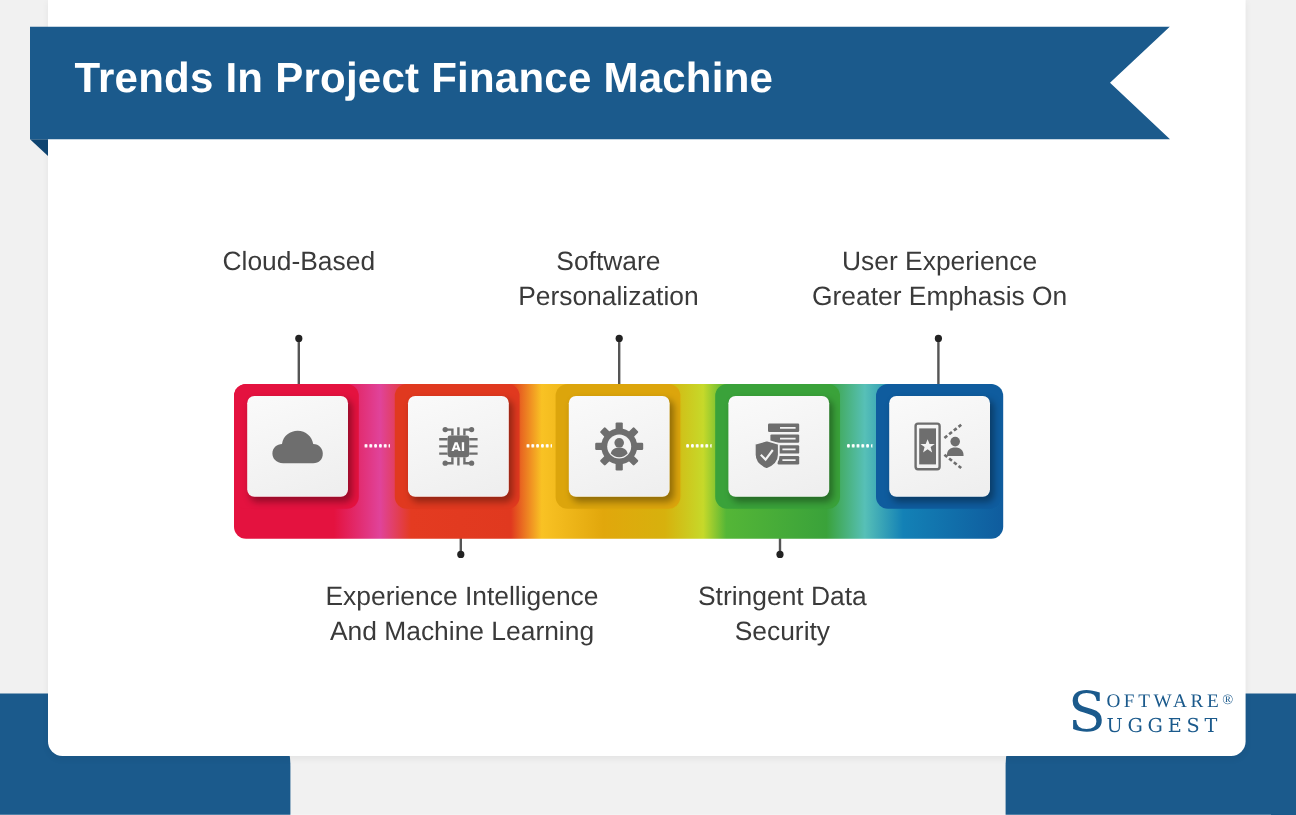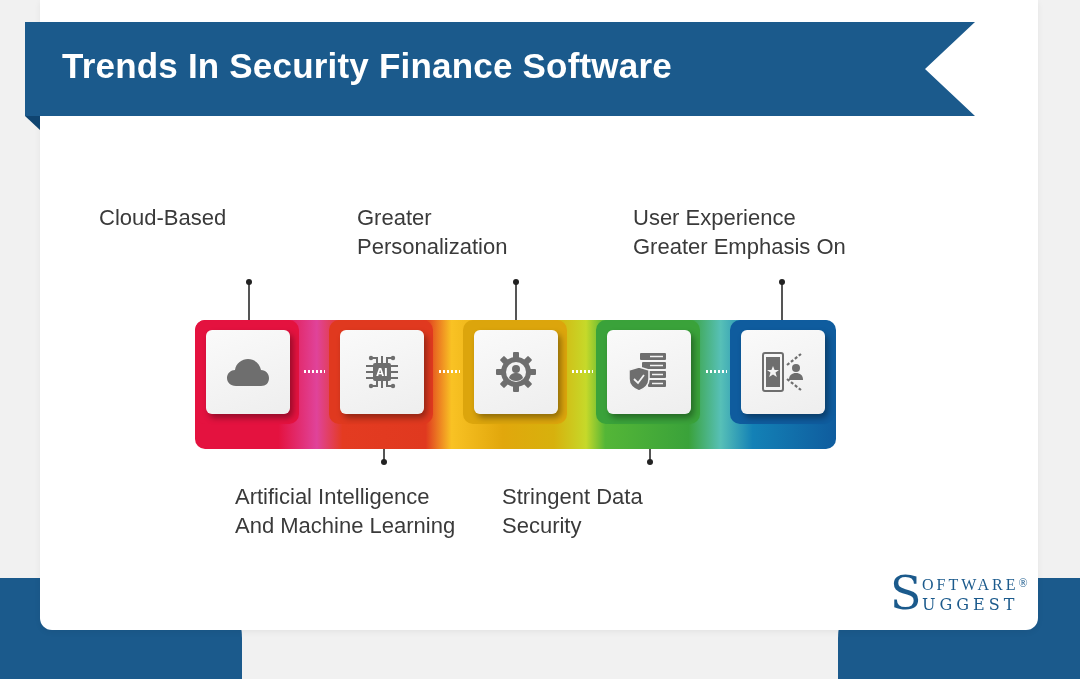--- a/index.html
+++ b/index.html
@@ -9,21 +9,21 @@
   .blob-right{position:absolute;left:838px;top:578px;width:300px;height:220px;background:#1b5a8c;border-radius:60px 0 0 0;}
   .card{position:absolute;left:40px;top:0;width:998px;height:630px;background:#ffffff;border-radius:0 0 12px 12px;box-shadow:0 2px 6px rgba(0,0,0,0.06);}
   .ribbon{position:absolute;left:25px;top:22px;width:950px;height:94px;}
   .ribbon svg{position:absolute;left:0;top:0;}
   .ribbon-title{position:absolute;left:37px;top:24px;font-size:35px;font-weight:700;color:#ffffff;letter-spacing:0.2px;white-space:nowrap;}
   .band{position:absolute;left:195px;top:320px;width:641px;height:129px;border-radius:10px;
     background:linear-gradient(90deg,#e4123f 0%,#e4123f 13%,#e0439a 19%,#e43b21 23%,#e0391f 36%,#f9c224 40%,#e1a70c 48%,#d7b10d 56%,#c6d92a 61%,#54b637 64%,#3aa23a 77%,#57c0b7 82%,#1381b6 87%,#0f5c9e 100%);}
   .tile-frame{position:absolute;top:0;width:104px;height:104px;border-radius:10px;}
   .tile{position:absolute;left:11px;top:10px;width:84px;height:84px;border-radius:6px;background:linear-gradient(160deg,#fafafa 0%,#eeeeee 100%);box-shadow:3px 4px 6px rgba(0,0,0,0.35);display:flex;align-items:center;justify-content:center;}
   .dots{position:absolute;top:50px;width:22px;height:3px;background-image:radial-gradient(circle,#ffffff 1.3px,transparent 1.5px);background-size:4px 3px;}
-  .label{position:absolute;width:300px;font-size:22px;line-height:29px;color:#3a3a3a;}
+  .label{position:absolute;width:300px;text-align:center;font-size:22px;line-height:29px;color:#3a3a3a;}
   .connector{position:absolute;width:2px;background:#555;}
   .connector .dot{position:absolute;left:-2px;width:6px;height:6px;border-radius:50%;background:#222;}
   .logo{position:absolute;left:890px;top:574px;width:140px;height:44px;color:#1b5a8c;}
   .logo .big-s{position:absolute;left:0;top:-6px;font-family:"DejaVu Serif",serif;font-size:46px;line-height:50px;}
   .logo .line1{position:absolute;left:32px;top:2px;font-family:Liberation Serif, serif;font-size:16px;letter-spacing:3px;}
   .logo .line2{position:absolute;left:32px;top:21px;font-family:"DejaVu Serif",serif;font-size:16px;letter-spacing:4px;text-align:center;}
   .logo .reg{font-size:12px;vertical-align:top;letter-spacing:0;}
 </style>
 </head>
 <body>
@@ -31,37 +31,37 @@
 <div class="blob-left"></div>
 <div class="blob-right"></div>
 
 <div class="card"></div>
 
 <div class="ribbon">
   <svg width="950" height="110" viewBox="0 0 950 110">
     <polygon points="0,94 15,94 15,108" fill="#0f4470"></polygon>
     <polygon points="0,0 950,0 900,47 950,94 0,94" fill="#1b5a8c"></polygon>
   </svg>
-  <div class="ribbon-title">Trends In Security Finance Software</div>
+  <div class="ribbon-title">Trends In Project Finance Machine</div>
 </div>
 
 <div class="label" style="left:99px;top:203px;">
   <div>Cloud-Based</div>
 </div>
 <div class="label" style="left:357px;top:203px;">
-  <div>Greater</div>
+  <div>Software</div>
   <div>Personalization</div>
 </div>
 <div class="label" style="left:633px;top:203px;">
   <div>User Experience</div>
   <div>Greater Emphasis On</div>
 </div>
 
 <div class="label" style="left:235px;top:482px;">
-  <div>Artificial Intelligence</div>
+  <div>Experience Intelligence</div>
   <div>And Machine Learning</div>
 </div>
 <div class="label" style="left:502px;top:482px;">
   <div>Stringent Data</div>
   <div>Security</div>
 </div>
 
 <div class="connector" style="left:248px;top:282px;height:38px;">
     <span class="dot" style="top:-3px;"></span>
   </div>

